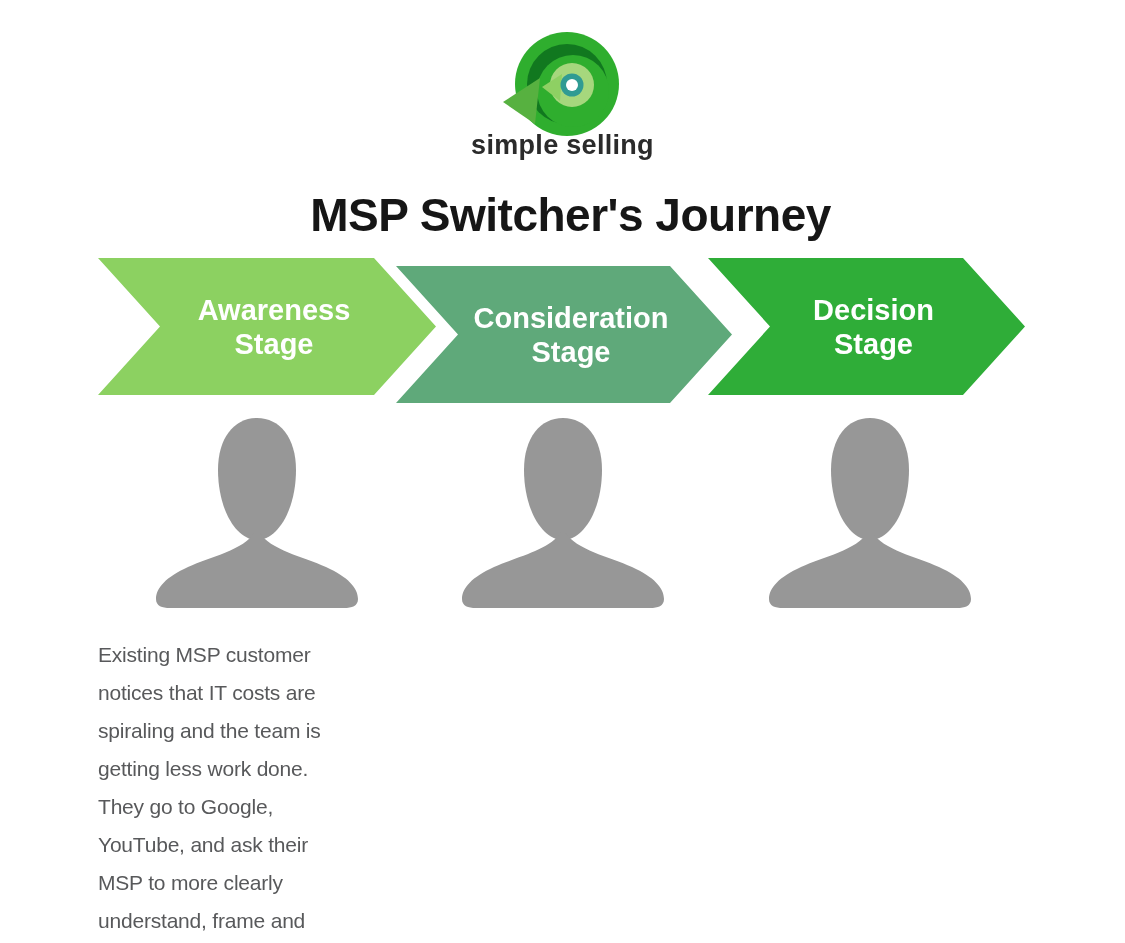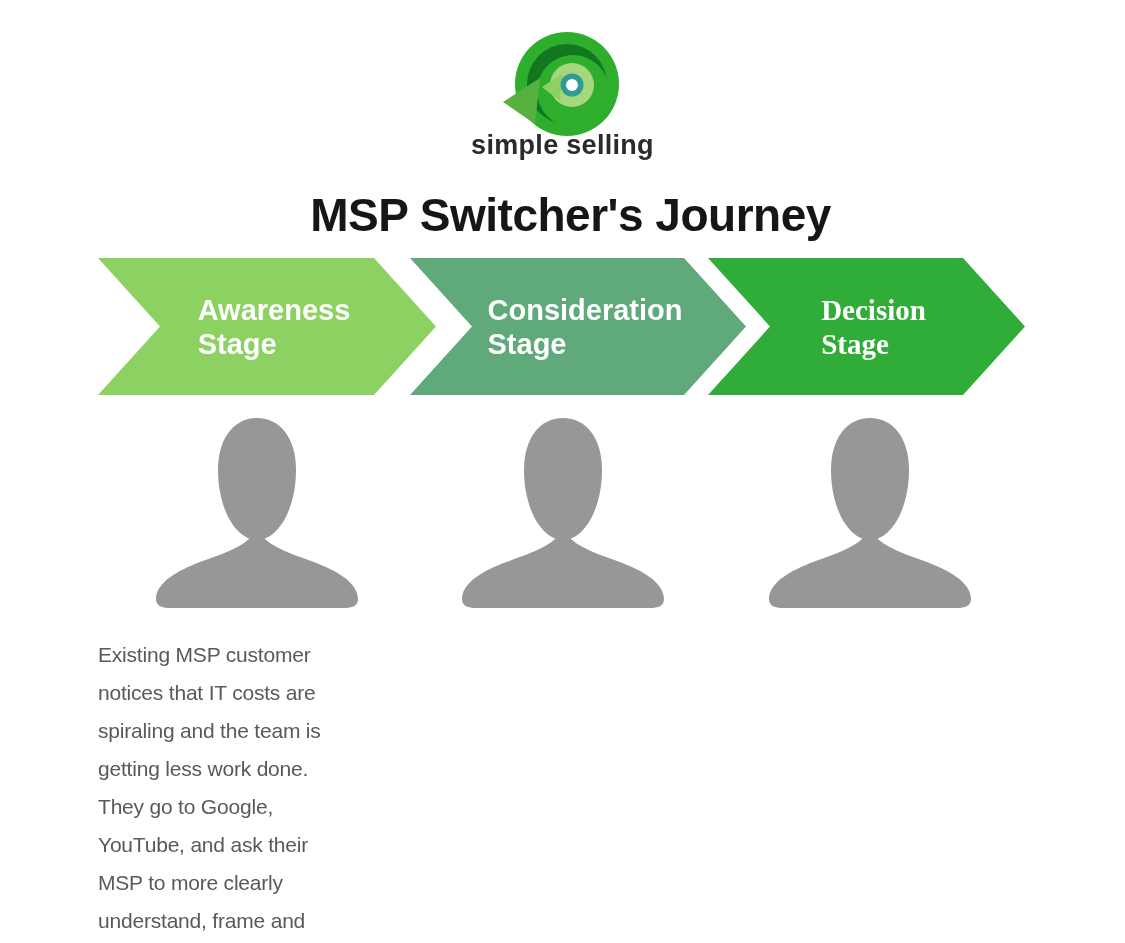--- a/index.html
+++ b/index.html
@@ -24,25 +24,25 @@
     font-size:46px;font-weight:800;letter-spacing:-0.5px;
     color:#161616;
   }
   
   .arrow{
     position:absolute;top:258px;height:137px;
     clip-path:polygon(62px 50%, 0 0, calc(100% - 62px) 0, 100% 50%, calc(100% - 62px) 100%, 0 100%);
     display:flex;align-items:center;justify-content:center;
   }
   .arrow-1{left:98px;width:338px;}
-  .arrow-2{left:410px;width:336px;}
-  .arrow-3{left:708px;width:317px;font-family:Liberation Serif, serif;}
+  .arrow-2{left:396px;width:336px;margin-top:8px;}
+  .arrow-3{left:708px;width:317px;}
   .arrow-label{
     white-space:pre-line;
-    text-align:left;
+    text-align:center;
     color:#ffffff;
     font-size:29px;font-weight:700;line-height:34px;
     padding-left:14px;
   }
   
   .person{position:absolute;top:416px;width:218px;height:192px;}
   .person-1{left:148px;}
   .person-2{left:454px;}
   .person-3{left:761px;}
   

